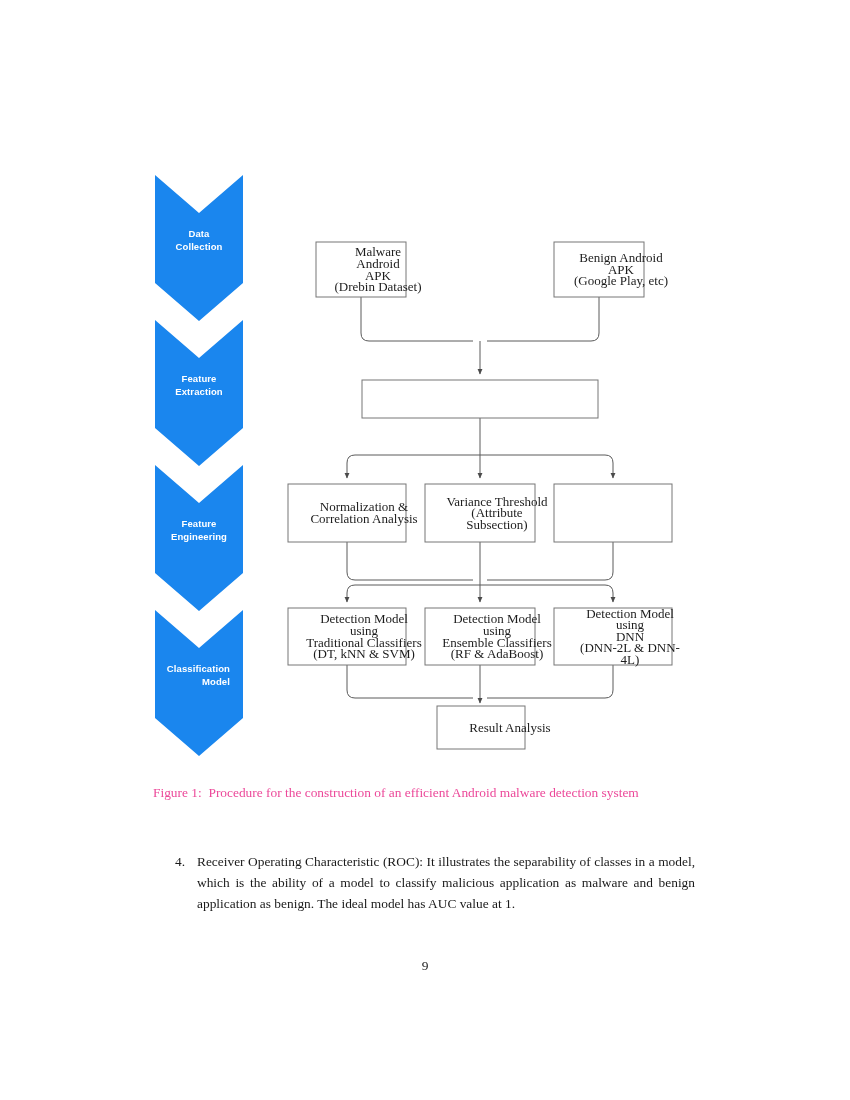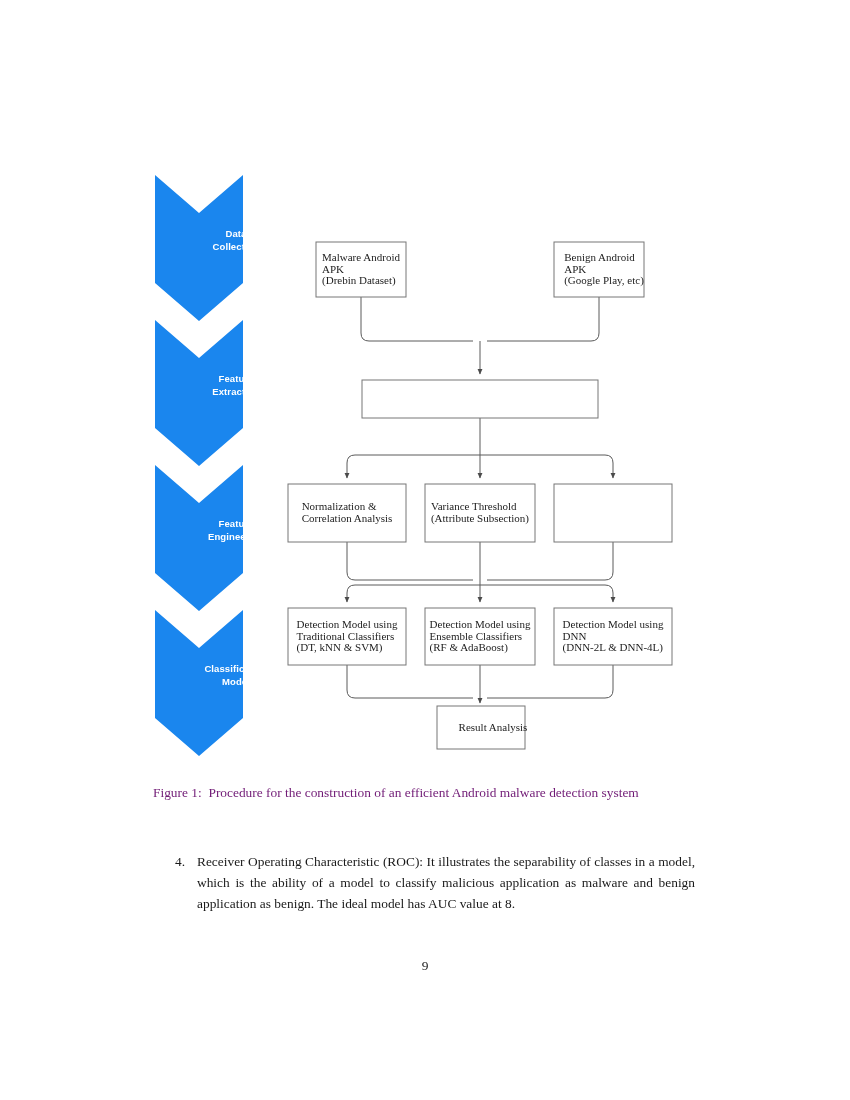--- a/index.html
+++ b/index.html
@@ -36,48 +36,49 @@
     width: 88px;
     text-align: center;
     color: #ffffff;
     font-family: "Liberation Sans", sans-serif;
     font-weight: bold;
     font-size: 9.5px;
     line-height: 12.5px;
     letter-spacing: 0.1px;
     white-space: pre-line;
     pointer-events: none;
-    padding-left: 37px;
   }
 
   
   .box-text {
     position: absolute;
-    font-family: "Liberation Serif", serif;
-    font-size: 11px;
+    text-align: center;
+    font-family: "Liberation Serif", serif;
+    font-size: 13px;
     line-height: 11.6px;
     color: #1c1c1c;
     white-space: pre-line;
     display: flex;
     align-items: center;
     justify-content: center;
+    margin-left: 17px;
   }
 
   
   #caption {
     position: absolute;
     left: 153px;
     top: 783px;
     width: 545px;
     font-family: "Liberation Serif", serif;
     font-size: 13.4px;
     line-height: 20.5px;
     text-align: justify;
     text-align-last: left;
-    color: #701a75;
+    color: #ec4899;
   }
   #caption .figlabel { white-space: nowrap; }
 
   
   #list-block {
     position: absolute;
     left: 175px;
     top: 851px;
     width: 520px;
   }
@@ -171,21 +172,21 @@
       <rect x="437" y="706" width="88" height="43"></rect>
     </g>
   </svg>
 
   <div class="stage-label" style="left:155px; top:228px;">Data
 Collection</div>
   <div class="stage-label" style="left:155px; top:373px;">Feature
 Extraction</div>
   <div class="stage-label" style="left:155px; top:518px;">Feature
 Engineering</div>
-  <div class="stage-label" style="left:155px; top:663px;">Classification
+  <div class="stage-label" style="left:142px; top:663px;text-align:right;">Classification
 Model</div>
 
   <div class="box-text" style="left:316px; top:242px; width:90px;  height:55px;">Malware Android
 APK
 (Drebin Dataset)</div>
 
   <div class="box-text" style="left:554px; top:242px; width:100px;  height:55px;">Benign Android
 APK
 (Google Play, etc)</div>
 
@@ -210,17 +211,17 @@
 (DNN-2L &amp; DNN-4L)</div>
 
   <div class="box-text" style="left:437px; top:706px; width:112px;  height:43px;">Result Analysis</div>
 </div>
 
 <div id="caption"><span class="figlabel">Figure 1:</span><span>&nbsp; </span><span>Procedure for the construction of an efficient Android malware detection system</span></div>
 
 <div id="list-block">
   <div class="list-item">
     <span class="list-num">4.</span>
-    <span class="list-body">Receiver Operating Characteristic (ROC): It illustrates the separability of classes in a model, which is the ability of a model to classify malicious application as malware and benign application as benign.  The ideal model has AUC value at 8.</span>
+    <span class="list-body">Receiver Operating Characteristic (ROC): It illustrates the separability of classes in a model, which is the ability of a model to classify malicious application as malware and benign application as benign.  The ideal model has AUC value at 1.</span>
   </div>
 </div>
 
 <div id="page-number">9</div>
 
 </body></html>

